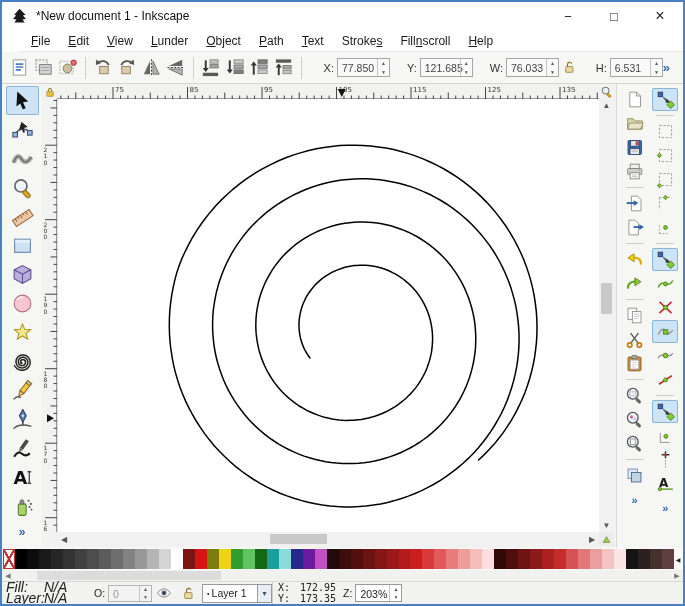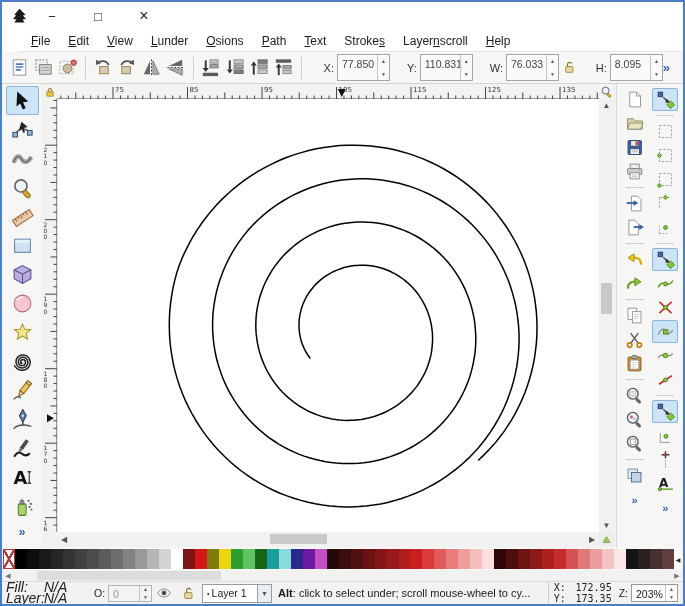--- a/index.html
+++ b/index.html
@@ -17,21 +17,21 @@
   .menubar{left:16px;top:28px;width:681px;height:22px;background:#fff;display:flex;align-items:center;padding-left:4px;border-bottom:1px solid #e8e8e8;}
   .menu-item{font-size:12px;color:#1a1a1a;padding:2px 9px;}
   .menu-item .u{text-decoration:underline;}
   
   .toolbar{left:0;top:50px;width:681px;height:32px;background:#f6f6f5;border-bottom:1px solid #d4d4d4;display:flex;align-items:center;padding-left:5px;}
   .tbar-btn{width:26px;height:26px;display:flex;align-items:center;justify-content:center;border-radius:2px;}
   .tbar-btn svg{width:21px;height:21px;}
   .tbar-sep{width:1px;height:22px;background:#cfcfcf;margin:0 5px;}
   .fld-group{display:flex;align-items:center;margin-left:11px;}
   .fld-label{font-size:11px;color:#333;margin:0 3px 0 6px;}
-  .fld-box{display:flex;align-items:stretch;height:27px;border:1px solid #a6a6a6;background:#fafafa;}
+  .fld-box{display:flex;align-items:stretch;height:19px;border:1px solid #a6a6a6;background:#fafafa;}
   .fld-value{width:39px;font-size:10.5px;color:#444;padding:3px 0 0 4px;}
   .spin{width:12px;border-left:1px solid #c4c4c4;display:flex;flex-direction:column;}
   .spin span{flex:1;display:flex;align-items:center;justify-content:center;font-size:5px;color:#555;line-height:4px;}
   .lock16{width:17px;height:17px;margin:0 2px;}
   .overflow{font-size:13px;font-weight:bold;color:#3465a4;margin-left:auto;padding-right:13px;}
   
   .main{left:0;top:82px;width:681px;height:464px;background:#f2f2f0;}
   .toolbox{left:0;top:0;width:40px;height:464px;background:#f6f6f5;display:flex;flex-direction:column;align-items:center;padding-top:2px;}
   .tool-btn{width:33px;height:29px;display:flex;align-items:center;justify-content:center;border:1px solid transparent;border-radius:2px;}
   .tool-btn svg{width:23px;height:23px;}
@@ -95,35 +95,36 @@
 </style>
 </head>
 <body>
 
 <div class="window">
 
   <div class="titlebar abs">
     <span class="tb-logo" id="logo-slot"><svg viewBox="0 0 22 22" xmlns="http://www.w3.org/2000/svg">
           <path d="M11 2 18 9l-3 .8 3.5 4-4 .7 2.5 3.5h-12l2.5-3.5-4-.7 3.5-4L5 9z" fill="#1a1a1a"></path>
         </svg></span>
+    <span class="tb-title">*New document 1 - Inkscape</span>
     <span class="tb-btn">−</span>
     <span class="tb-btn">□</span>
     <span class="tb-btn close">×</span>
   </div>
 
   <div class="menubar abs" id="menubar">
       <span class="menu-item"><span></span><span class="u">F</span><span>ile</span></span>
       <span class="menu-item"><span></span><span class="u">E</span><span>dit</span></span>
       <span class="menu-item"><span></span><span class="u">V</span><span>iew</span></span>
       <span class="menu-item"><span></span><span class="u">L</span><span>under</span></span>
-      <span class="menu-item"><span></span><span class="u">O</span><span>sions</span></span>
+      <span class="menu-item"><span></span><span class="u">O</span><span>bject</span></span>
       <span class="menu-item"><span></span><span class="u">P</span><span>ath</span></span>
       <span class="menu-item"><span></span><span class="u">T</span><span>ext</span></span>
       <span class="menu-item"><span>Stroke</span><span class="u">s</span><span></span></span>
-      <span class="menu-item"><span>Layer</span><span class="u">n</span><span>scroll</span></span>
+      <span class="menu-item"><span>Fill</span><span class="u">n</span><span>scroll</span></span>
       <span class="menu-item"><span></span><span class="u">H</span><span>elp</span></span>
     </div>
 
   <div class="toolbar abs" id="toolbar">
       <span class="tbar-btn">
         <svg viewBox="0 0 22 22" xmlns="http://www.w3.org/2000/svg">
           <rect x="4.5" y="3" width="13" height="16" fill="#fff" stroke="#999"></rect>
           <path d="M7 7.5h8M7 10.5h8M7 13.5h5.5" stroke="#4a7ebb" stroke-width="1.7"></path>
         </svg>
       </span>
@@ -214,21 +215,21 @@
           <span class="fld-value">77.850</span>
           <span class="spin">
             <span>▲</span>
             <span>▼</span>
           </span>
         </span>
       </span>
       <span class="fld-group">
         <span class="fld-label">Y:</span>
         <span class="fld-box">
-          <span class="fld-value">110.831</span>
+          <span class="fld-value">121.685</span>
           <span class="spin">
             <span>▲</span>
             <span>▼</span>
           </span>
         </span>
       </span>
       <span class="fld-group">
         <span class="fld-label">W:</span>
         <span class="fld-box">
           <span class="fld-value">76.033</span>
@@ -238,21 +239,21 @@
           </span>
         </span>
       </span>
       <span class="lock16"><svg viewBox="0 0 22 22" xmlns="http://www.w3.org/2000/svg">
           <rect x="6.5" y="10.5" width="10" height="8" rx="1" fill="#ead9a2" stroke="#8a6d1a"></rect>
           <path d="M9 10.5V7.5a3 3 0 0 1 5.8-1" fill="none" stroke="#8a6d1a" stroke-width="1.6"></path>
         </svg></span>
       <span class="fld-group">
         <span class="fld-label">H:</span>
         <span class="fld-box">
-          <span class="fld-value">8.095</span>
+          <span class="fld-value">6.531</span>
           <span class="spin">
             <span>▲</span>
             <span>▼</span>
           </span>
         </span>
       </span>
       <span class="overflow">»</span>
     </div>
 
   <div class="main abs">
@@ -884,23 +885,20 @@
           <rect x="6.5" y="10.5" width="10" height="8" rx="1" fill="#ead9a2" stroke="#8a6d1a"></rect>
           <path d="M9 10.5V7.5a3 3 0 0 1 5.8-1" fill="none" stroke="#8a6d1a" stroke-width="1.6"></path>
         </svg></span>
     <div class="layer-combo">
       <span class="layer-box">
         <span class="layer-bullet">•</span>
         <span>Layer 1</span>
       </span>
       <span class="layer-chevron">▾</span>
     </div>
-    <div class="sb-msg">
-      <b>Alt</b><span>: click to select under; scroll mouse-wheel to cy...</span>
-    </div>
     <div class="xy-block">
       <span class="xy-row">
           <span class="lbl">X:</span>
           <span class="val">172.95</span>
         </span>
       <span class="xy-row">
           <span class="lbl">Y:</span>
           <span class="val">173.35</span>
         </span>
     </div>

